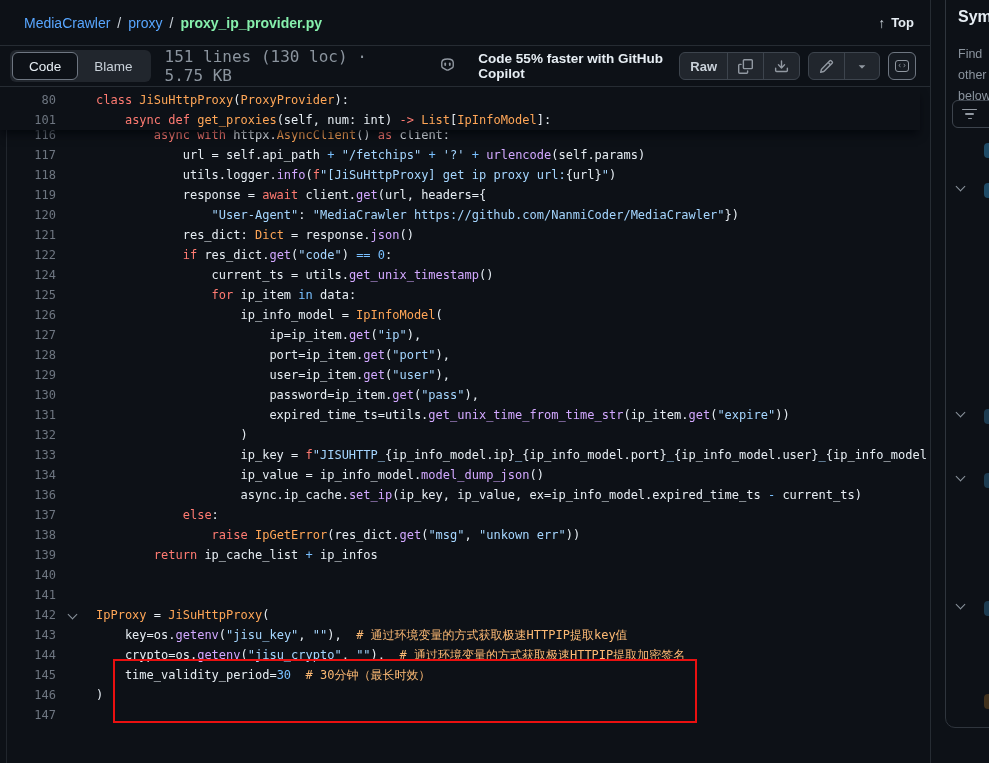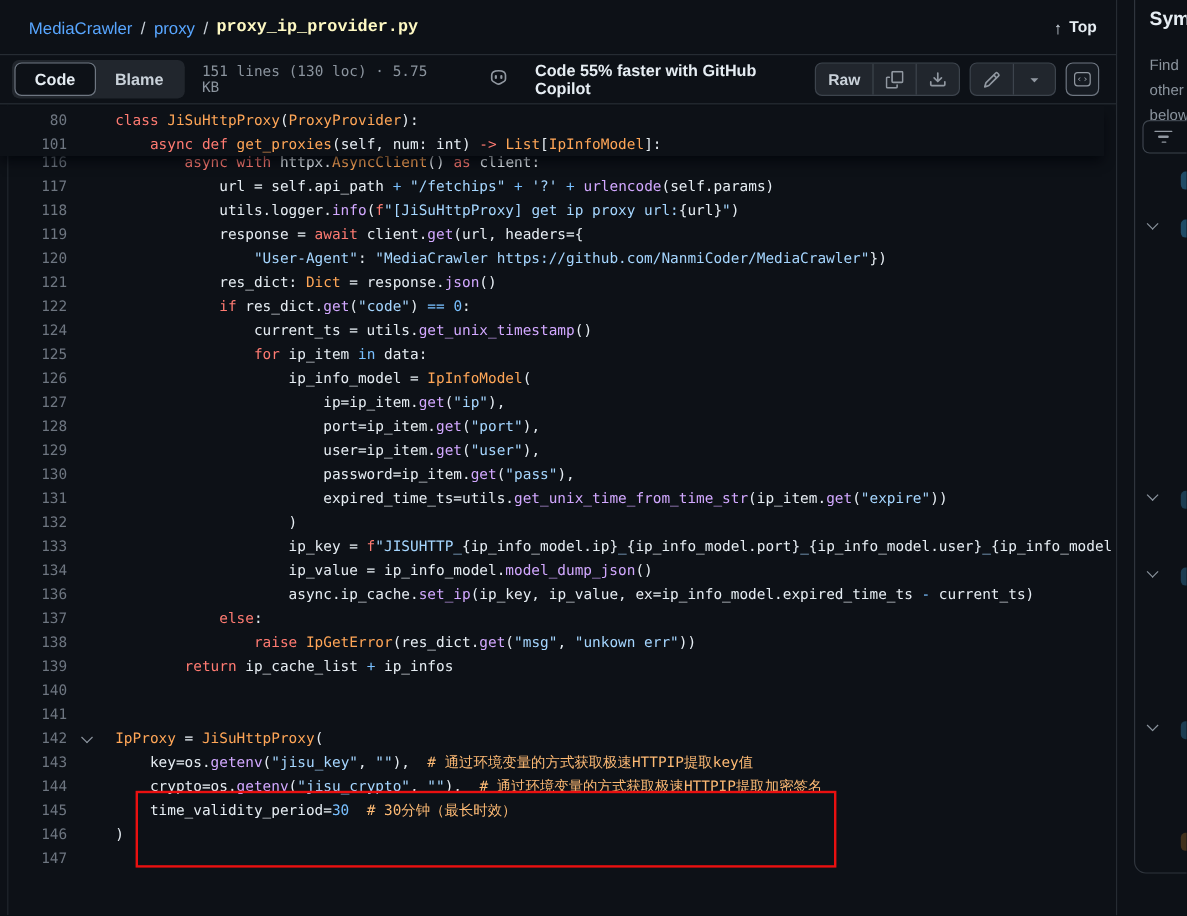--- a/index.html
+++ b/index.html
@@ -9,34 +9,34 @@
 
   
   .left { position:absolute; left:0; top:0; width:931px; height:763px;
           border-right:1px solid #262c33; background:#0d1117; overflow:hidden; }
 
   .breadcrumb-bar { position:relative; height:46px; border-bottom:1px solid #262c33;
                     display:flex; align-items:center; padding:0 16px 0 24px; }
   .breadcrumb { display:flex; align-items:center; gap:7px; font-size:14px; }
   .breadcrumb a { color:#58a6ff; text-decoration:none; cursor:pointer; }
   .breadcrumb .sep { color:#c9d1d9; }
-  .breadcrumb .file { color:#fef9c3; font-weight:700;font-family:Liberation Mono, monospace; }
+  .breadcrumb .file { color:#86efac; font-weight:700; }
   .top-btn { margin-left:auto; background:none; border:none; color:#e6edf3;
              font-weight:600; font-size:13px; display:flex; align-items:center; gap:6px;
              cursor:pointer; font-family:inherit; }
   .top-btn .arr { font-size:14px; color:#cdd5dd; font-weight:400; }
 
   .toolbar { position:relative; height:41px; border-bottom:1px solid #262c33;
              display:flex; align-items:center; padding:0 14px 0 10px; }
   .seg { display:flex; background:#21262d; border-radius:6px; padding:2px; height:32px; }
-  .seg-btn { border:none; background:transparent; color:#c9d1d9; font-weight:700;
+  .seg-btn { border:none; background:transparent; color:#c9d1d9; font-weight:400;
              font-size:13.5px; padding:0 16px; border-radius:6px; cursor:pointer;
              font-family:inherit; }
   .seg-btn.active { background:#0d1117; border:1px solid #6e7681; color:#e6edf3; }
-  .meta { margin-left:14px; color:#8b949e; font-size:12px;
+  .meta { margin-left:14px; color:#8b949e; font-size:16px;
           font-family:"DejaVu Sans Mono",monospace; letter-spacing:0; }
   .copilot { margin-left:30px; display:flex; align-items:center; gap:22px;
              color:#e6edf3; font-weight:600; font-size:13.5px; }
   .right-actions { margin-left:auto; display:flex; align-items:center; gap:8px; }
   .btn-group { display:flex; height:28px; border:1px solid #3d444d; border-radius:6px;
                background:#21262d; overflow:hidden; }
   .grp-btn { border:none; background:transparent; color:#c9d1d9; font-weight:600;
              font-size:13px; padding:0 10px; display:flex; align-items:center;
              cursor:pointer; font-family:inherit; }
   .grp-btn + .grp-btn { border-left:1px solid #3d444d; }

